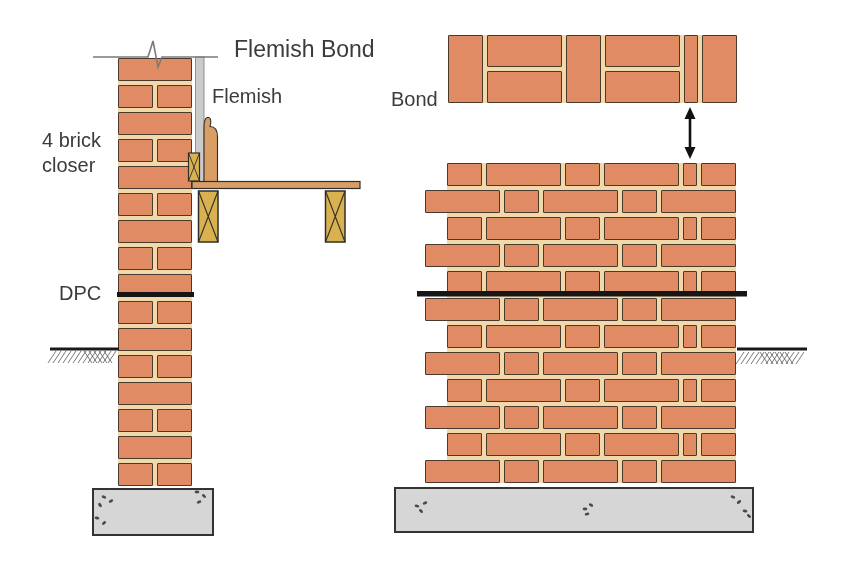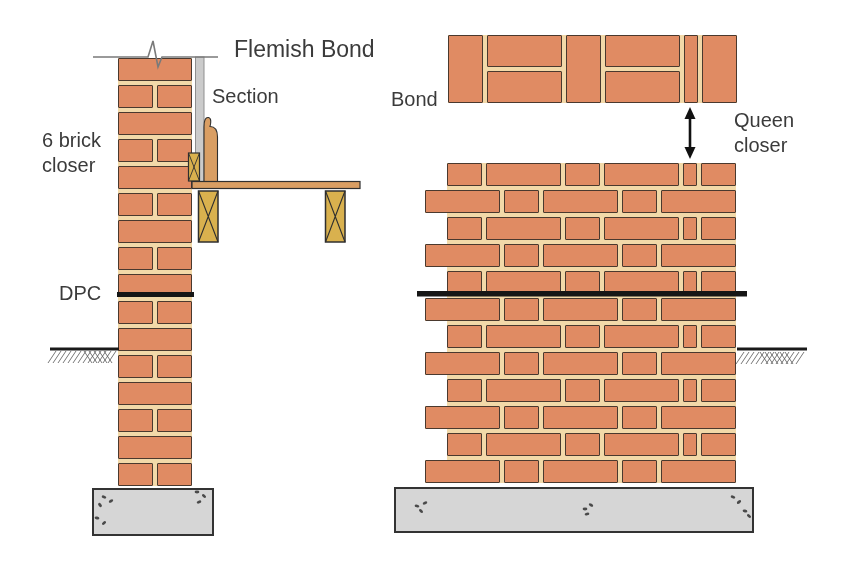--- a/index.html
+++ b/index.html
@@ -274,24 +274,20 @@
     <polyline points="93,57 148,57 153,41 158,67 162,57 218,57" fill="none" stroke="var(--break-line)" stroke-width="1.6"></polyline>
 
     <g>
       <line x1="690" y1="116" x2="690" y2="150" stroke="var(--arrow)" stroke-width="2.6"></line>
       <polygon points="690,107 684.5,119 695.5,119" fill="var(--arrow)"></polygon>
       <polygon points="690,159 684.5,147 695.5,147" fill="var(--arrow)"></polygon>
     </g>
   </svg>
 
   <div class="lbl title" style="left:234px;top:36px;">Flemish Bond</div>
-  <div class="lbl" style="left:212px;top:84px;">Section</div>
+  <div class="lbl" style="left:212px;top:84px;">Flemish</div>
   <div class="lbl" style="left:42px;top:128px;">
-    <span>6 brick</span><br>
+    <span>4 brick</span><br>
     <span>closer</span>
   </div>
   <div class="lbl" style="left:59px;top:281px;">DPC</div>
   <div class="lbl" style="left:391px;top:87px;">Bond</div>
-  <div class="lbl" style="left:734px;top:108px;">
-    <span>Queen</span><br>
-    <span>closer</span>
-  </div>
 </div>
 
 </body></html>

